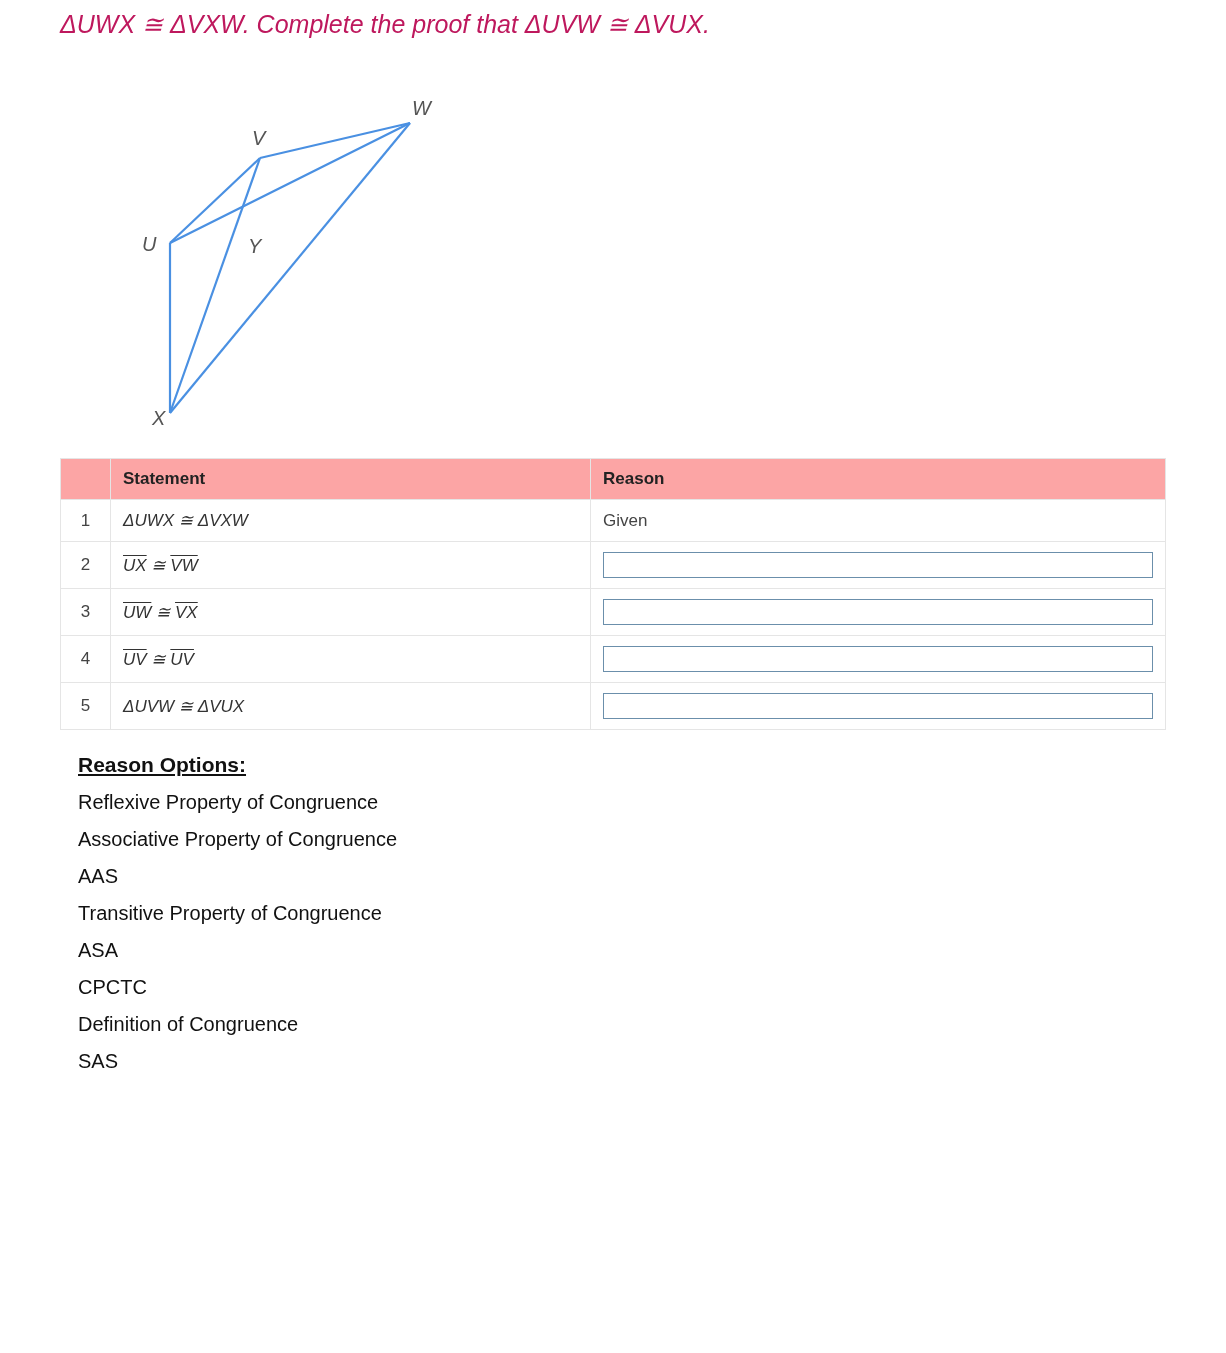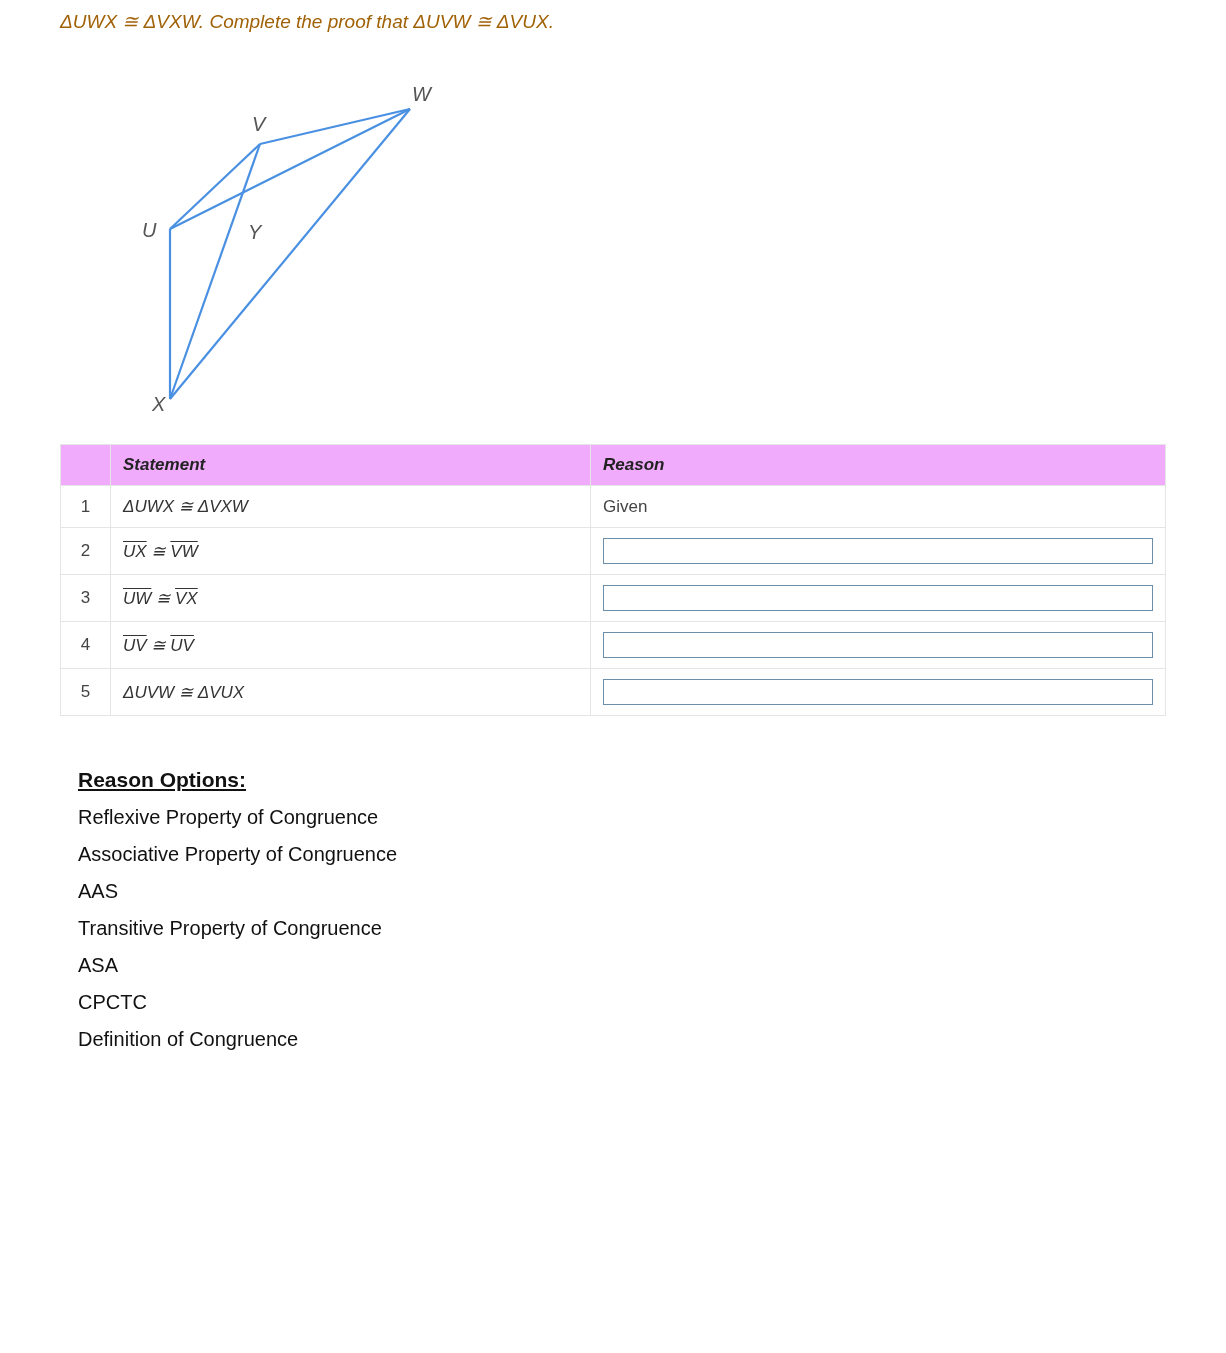--- a/index.html
+++ b/index.html
@@ -4,23 +4,23 @@
   <style>
     * { box-sizing: border-box; margin: 0; padding: 0; }
     body {
       font-family: Arial, Helvetica, sans-serif;
       background: #fff;
       padding: 10px 60px 40px 60px;
       width: 1226px;
       color: #333;
     }
     .prompt {
-      font-size: 19px;
-      color: #a16207;
-      margin-bottom: 16px;
+      font-size: 25px;
+      color: #be185d;
+      margin-bottom: 24px;
       font-style: italic;
     }
     .prompt span {
       font-style: italic;
     }
     .figure-wrap {
       margin: 0 0 15px 20px;
     }
     svg.figure {
       display: block;
@@ -37,24 +37,23 @@
       border-bottom: 1px solid #e5e5e5;
     }
     .proof-table th, .proof-table td {
       text-align: left;
       padding: 10px 12px;
       border-right: 1px solid #e5e5e5;
       vertical-align: middle;
       font-size: 17px;
     }
     .proof-table th {
-      background: #f0abfc;
+      background: #fca5a5;
       font-weight: bold;
       color: #222;
-      font-style: italic;
     }
     .proof-table td.num {
       width: 50px;
       text-align: center;
       color: #444;
     }
     .proof-table td.stmt {
       width: 480px;
       font-style: italic;
       color: #333;
@@ -69,21 +68,21 @@
     }
     .reason-input {
       width: 100%;
       height: 26px;
       border: 1px solid #6b8fab;
       background: #fff;
       padding: 2px 6px;
       font-size: 15px;
     }
     .options {
-      margin-top: 52px;
+      margin-top: 23px;
       padding-left: 18px;
     }
     .options h3 {
       font-size: 21px;
       text-decoration: underline;
       margin-bottom: 14px;
       color: #111;
     }
     .options p {
       font-size: 20px;
@@ -159,14 +158,15 @@
 <div class="options">
   <h3>Reason Options:</h3>
   <div id="options-list">
       <p>Reflexive Property of Congruence</p>
       <p>Associative Property of Congruence</p>
       <p>AAS</p>
       <p>Transitive Property of Congruence</p>
       <p>ASA</p>
       <p>CPCTC</p>
       <p>Definition of Congruence</p>
+      <p>SAS</p>
     </div>
 </div>
 
 </body></html>

